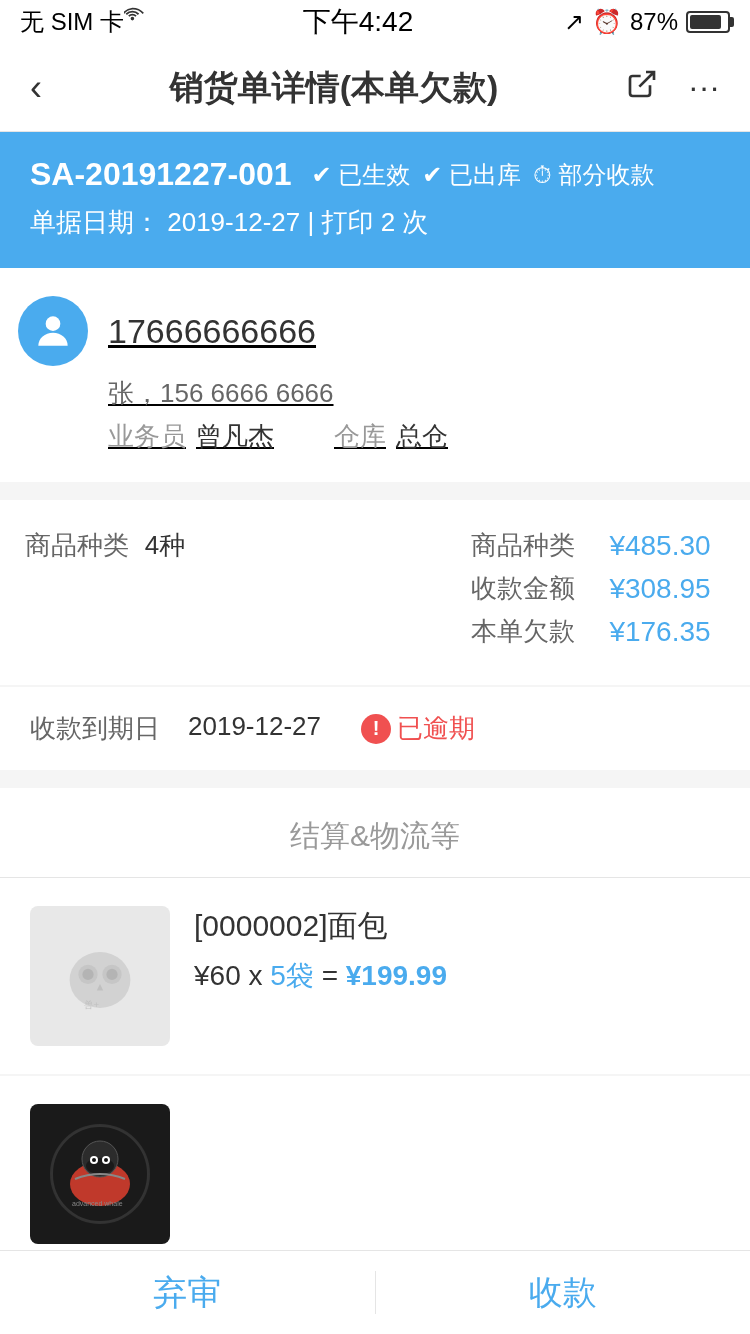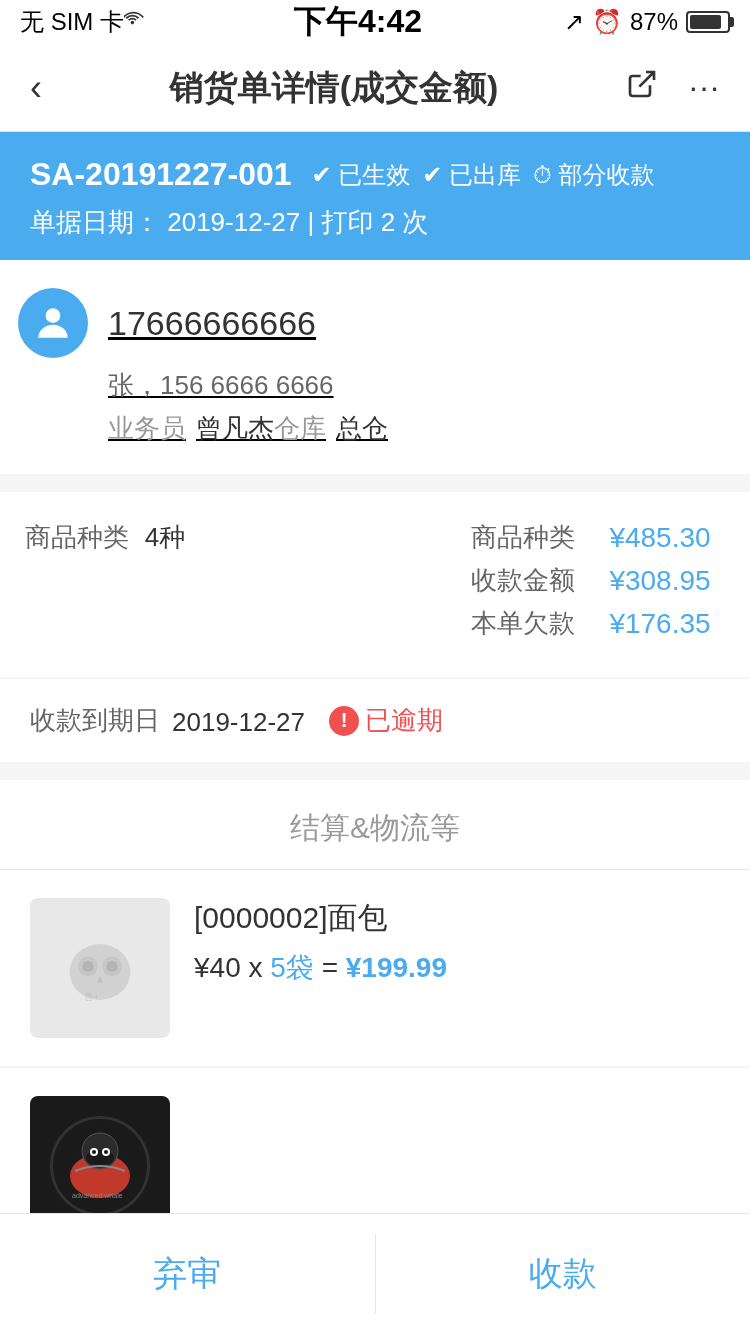--- a/index.html
+++ b/index.html
@@ -18,22 +18,22 @@
     .status-bar {
       height: 44px;
       background: #fff;
       display: flex;
       align-items: center;
       justify-content: space-between;
       padding: 0 20px;
       font-size: 24px;
       font-weight: 500;
     }
-    .status-left { display: flex; align-items: flex-end; }
-    .status-center { font-size: 32px; font-weight: 700; text-align: right; }
+    .status-left { display: flex; align-items: flex-start; }
+    .status-center { font-size: 28px; font-weight: 400; text-align: right; }
     .status-right { display: flex; align-items: center; gap: 8px; font-size: 24px; }
     .battery-bar {
       width: 44px; height: 22px; border: 2px solid #333; border-radius: 4px; position: relative; display: inline-flex; align-items: center; padding: 2px;
     }
     .battery-bar::after { content:''; position:absolute; right:-6px; top:50%; transform:translateY(-50%); width:4px; height:10px; background:#333; border-radius:0 2px 2px 0; }
     .battery-fill { background: #333; height: 100%; border-radius: 2px; width: 87%; }
 
     
     .nav-bar {
       height: 88px;
@@ -45,21 +45,21 @@
       border-bottom: 1px solid #e5e5e5;
     }
     .nav-back { font-size: 36px; color: #333; cursor: pointer; }
     .nav-title { font-size: 34px; font-weight: 600; color: #333; }
     .nav-right { display: flex; align-items: center; gap: 30px; }
     .nav-icon { font-size: 32px; color: #333; }
 
     
     .header-card {
       background: #4AABEE;
-      padding: 24px 30px 20px;
+      padding: 24px 30px 28px;
     }
     .header-row1 {
       display: flex;
       align-items: center;
       gap: 20px;
       margin-bottom: 12px;
     }
     .order-id {
       font-size: 32px;
       font-weight: 700;
@@ -103,20 +103,21 @@
       background: #4AABEE;
       display: flex;
       align-items: center;
       justify-content: center;
       flex-shrink: 0;
     }
     .customer-name { font-size: 34px; font-weight: 500; color: #333; }
     .customer-sub { font-size: 26px; color: #666; margin-left: 90px; margin-bottom: 8px; }
     .customer-meta {
       display: flex;
+      gap: 60px;
       margin-left: 90px;
       margin-top: 4px;
     }
     .meta-item { display: flex; gap: 10px; font-size: 26px; }
     .meta-label { color: #999; }
     .meta-value { color: #333; }
 
     
     .divider {
       height: 16px;
@@ -145,22 +146,22 @@
       margin-bottom: 8px;
     }
     .summary-right-label { font-size: 26px; color: #666; }
     .summary-right-value { font-size: 28px; color: #4AABEE; min-width: 130px; text-align: center; }
 
     
     .due-section {
       background: #fff;
       padding: 24px 30px;
       display: flex;
-      align-items: flex-end;
-      gap: 12px;
+      align-items: flex-start;
+      gap: 28px;
       margin-top: 2px;
     }
     .due-label { font-size: 26px; color: #666; }
     .due-date { font-size: 26px; color: #333; margin-right: 12px; }
     .overdue-badge {
       display: flex;
       align-items: center;
       gap: 6px;
       color: #F05050;
       font-size: 26px;
@@ -245,21 +246,21 @@
     .product-price-row { font-size: 28px; color: #333; }
     .product-price-qty { color: #4AABEE; }
     .product-price-total { color: #4AABEE; font-weight: 600; }
 
     
     .bottom-bar {
       position: fixed;
       bottom: 0;
       left: 0;
       width: 750px;
-      height: 121px;
+      height: 84px;
       background: #fff;
       border-top: 1px solid #e5e5e5;
       display: flex;
     }
     .bottom-btn {
       flex: 1;
       display: flex;
       align-items: center;
       justify-content: center;
       font-size: 34px;
@@ -319,21 +320,21 @@
     <span>⏰</span>
     <span>87%</span>
     <div class="battery-bar">
       <div class="battery-fill"></div>
     </div>
   </div>
 </div>
 
 <div class="nav-bar">
   <span class="nav-back">‹</span>
-  <span class="nav-title">销货单详情(成交金额)</span>
+  <span class="nav-title">销货单详情(本单欠款)</span>
   <div class="nav-right">
     <span class="nav-icon">
       <svg width="32" height="32" viewBox="0 0 24 24" fill="none" stroke="#333" stroke-width="2">
           <path d="M18 13v6a2 2 0 01-2 2H5a2 2 0 01-2-2V8a2 2 0 012-2h6M15 3h6v6M10 14L21 3"></path>
         </svg>
     </span>
     <span class="nav-icon">···</span>
   </div>
 </div>
 
@@ -432,21 +433,21 @@
           <circle cx="65" cy="48" r="12" fill="#888"></circle>
           <circle cx="35" cy="48" r="7" fill="#555"></circle>
           <circle cx="65" cy="48" r="7" fill="#555"></circle>
           <polygon points="50,60 46,68 54,68" fill="#777"></polygon>
           <text x="30" y="90" font-size="12" fill="#777">兽+</text>
         </svg>
       </div>
       <div class="product-info">
         <div class="product-name">[0000002]面包</div>
         <div class="product-price-row">
-          <span>¥40</span>
+          <span>¥60</span>
           <span> x </span>
           <span class="product-price-qty">5袋</span>
           <span> = </span>
           <span class="product-price-total">¥199.99</span>
         </div>
       </div>
     </div>
 
     <div class="product-item">
       <div class="ninja-circle">

